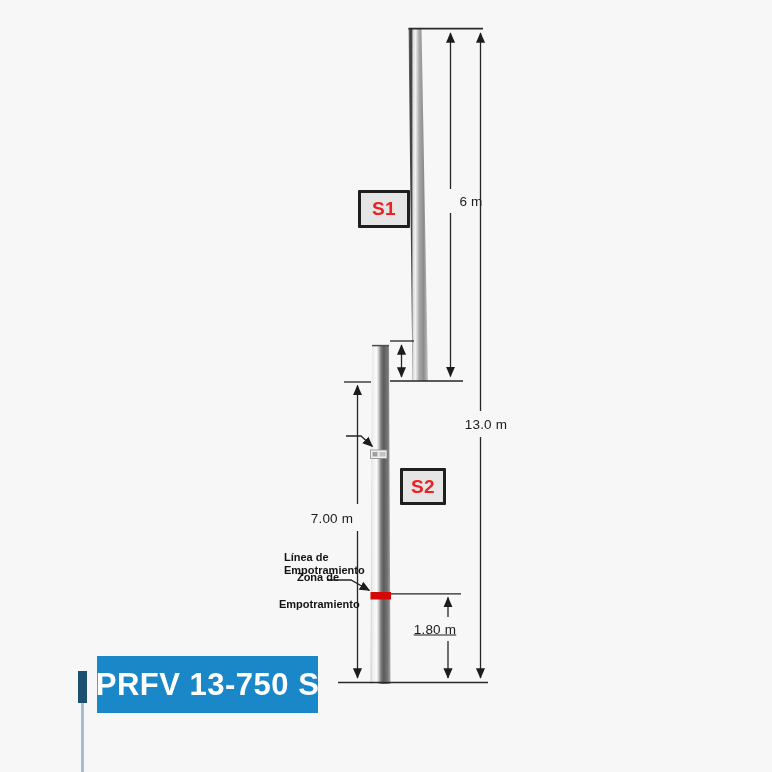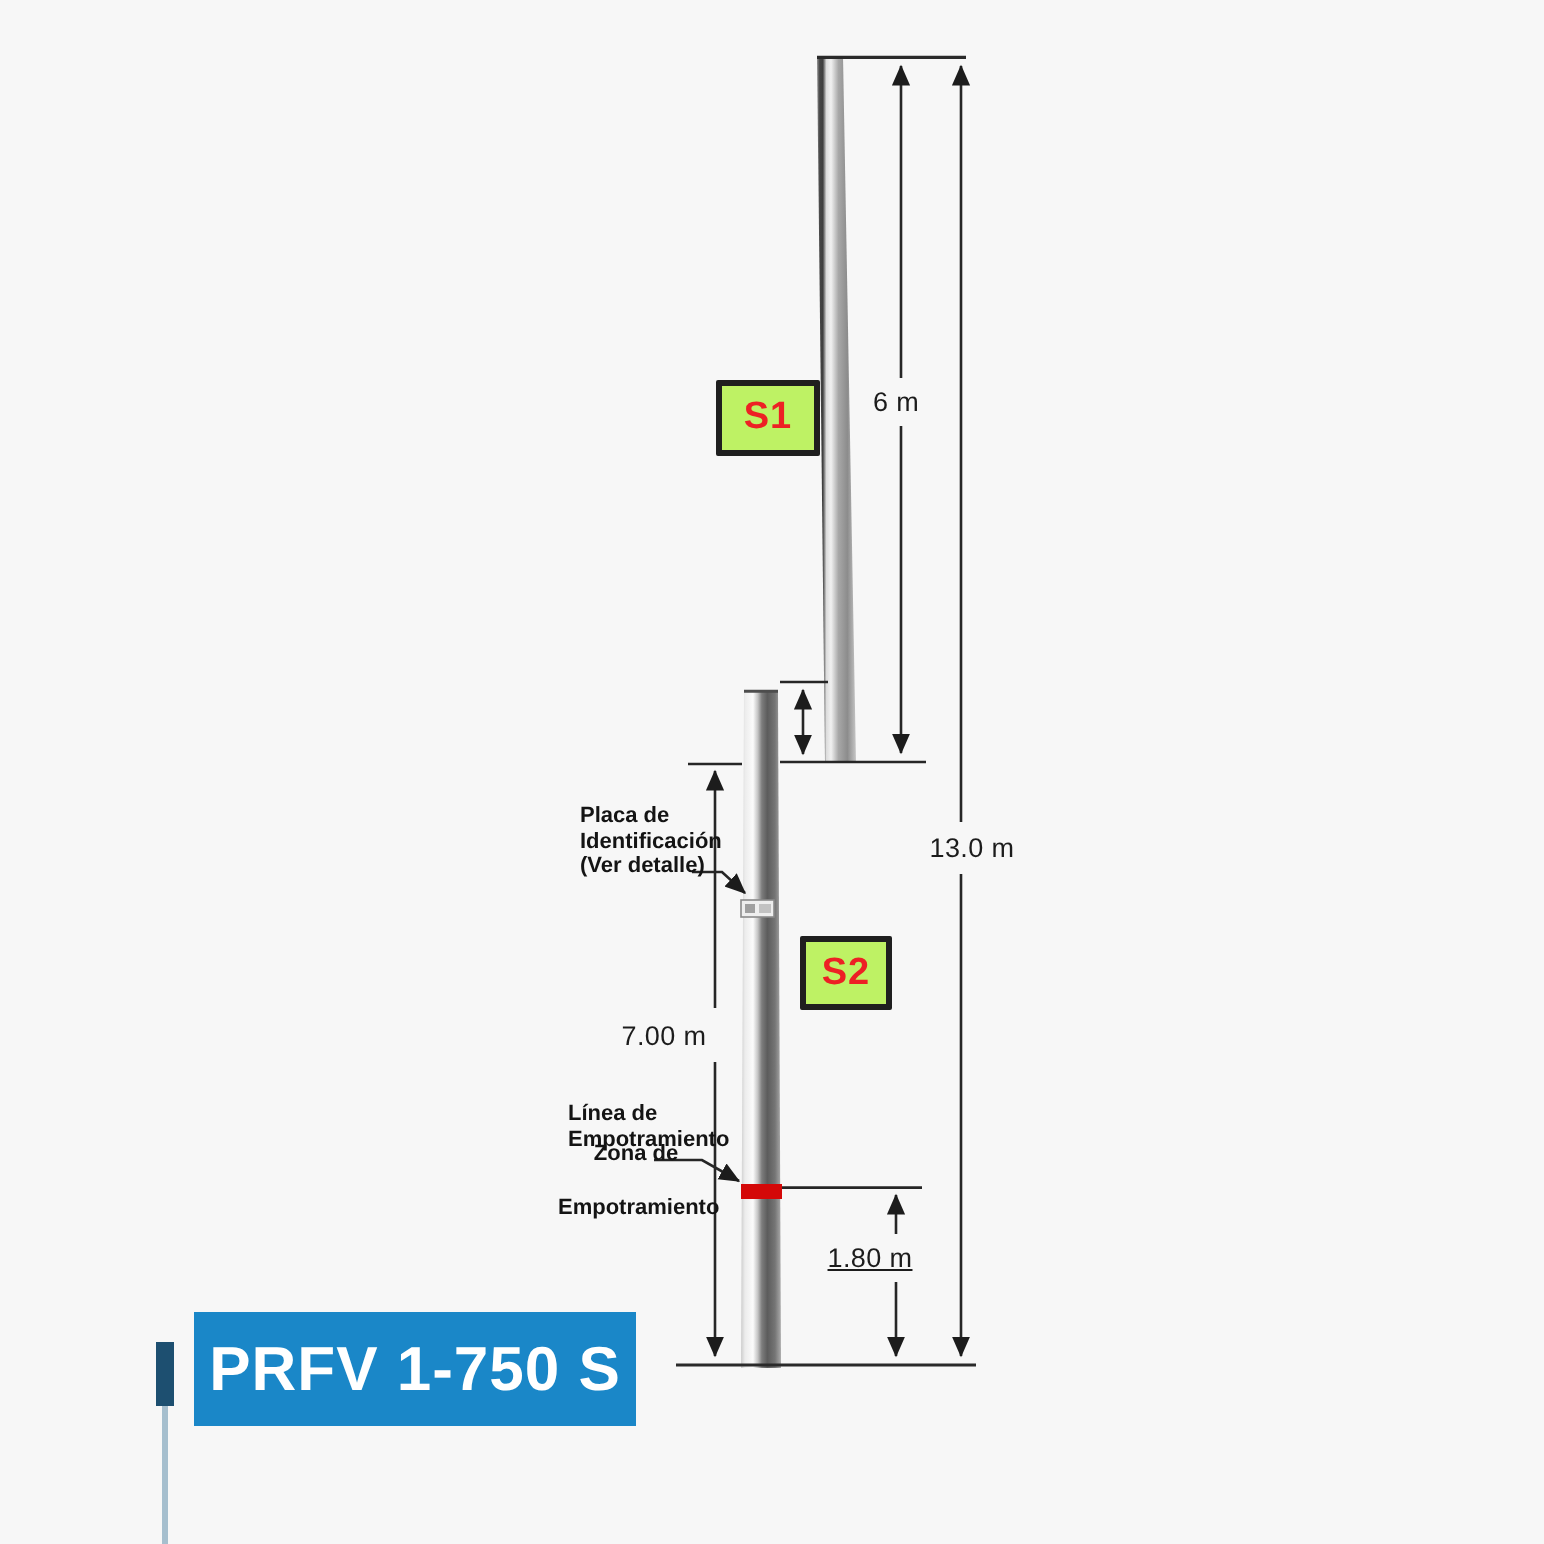--- a/index.html
+++ b/index.html
@@ -6,21 +6,21 @@
   body{font-family:"Liberation Sans", sans-serif;}
   #stage{position:relative;width:772px;height:772px;background:#f7f7f7;overflow:hidden;}
   #draw-layer{position:absolute;left:0;top:0;}
 
   .dim-text{position:absolute;transform:translate(-50%,-50%);font-size:13.5px;color:#1c1c1c;
     white-space:nowrap;letter-spacing:.2px;}
   .ann-text{position:absolute;font-size:11px;font-weight:bold;color:#141414;line-height:12.5px;
     white-space:pre-line;}
   .zona{line-height:27px;width:78px;text-align:center;}
 
-  .sec-box{position:absolute;border:3px solid #1f1f1f;background:#bef264;border-radius:1px;
+  .sec-box{position:absolute;border:3px solid #1f1f1f;background:#e5e5e5;border-radius:1px;
     display:flex;align-items:center;justify-content:center;}
   .sec-label{color:#ed2024;font-weight:bold;font-size:19px;letter-spacing:.5px;}
 
   .banner{position:absolute;left:97px;top:656px;width:221px;height:57px;background:#1a87c8;
     display:flex;align-items:center;justify-content:center;}
   .banner-text{color:#ffffff;font-weight:bold;font-size:31px;letter-spacing:.5px;white-space:nowrap;}
   .dark-bar{position:absolute;left:78px;top:671px;width:9px;height:32px;background:#1d4f70;}
   .thin-line{position:absolute;left:81px;top:703px;width:3px;height:69px;background:#a6bfce;}
 </style>
 </head>
@@ -85,39 +85,36 @@
     <line x1="338" y1="682.5" x2="488" y2="682.5" stroke="#2a2a2a" stroke-width="1.6"></line>
 
     <rect x="370.5" y="450" width="16.5" height="8.5" fill="#eeeeee" stroke="#8a8a8a" stroke-width="0.8"></rect>
     <rect x="372.5" y="452" width="5" height="4.5" fill="#9f9f9f"></rect>
     <rect x="379.5" y="452" width="6" height="4.5" fill="#c2c2c2"></rect>
 
     <polyline points="346,436 361,436 372.5,446.5" fill="none" stroke="#262626" stroke-width="1.3" marker-end="url(#arr)"></polyline>
     <polyline points="327,580 351,580 369.5,590.5" fill="none" stroke="#262626" stroke-width="1.3" marker-end="url(#arr)"></polyline>
   </svg>
 
-  <div class="dim-text" style="left:448px;top:201px;">6 m</div>
+  <div class="dim-text" style="left:471px;top:201px;">6 m</div>
   <div class="dim-text" style="left:486px;top:424px;">13.0 m</div>
   <div class="dim-text" style="left:332px;top:518px;">7.00 m</div>
   <div class="dim-text" style="left:435px;top:629px;text-decoration:underline;">1.80 m</div>
 
-  <div class="ann-text" style="left:290px;top:402px;">Placa de
-Identificación
-(Ver detalle)</div>
   <div class="ann-text" style="left:284px;top:551px;">Línea de
 Empotramiento</div>
   <div class="ann-text zona" style="left:279px;top:564px;">Zona de
 Empotramiento</div>
 
   <div class="sec-box" style="left:358px;top:190px;width:46px;height:32px;">
     <span class="sec-label">S1</span>
   </div>
   <div class="sec-box" style="left:400px;top:468px;width:40px;height:31px;">
     <span class="sec-label">S2</span>
   </div>
 
   <div class="dark-bar"></div>
   <div class="banner">
-    <span class="banner-text">PRFV 1-750 S</span>
+    <span class="banner-text">PRFV 13-750 S</span>
   </div>
   <div class="thin-line"></div>
 
 </div>
 
 </body></html>

